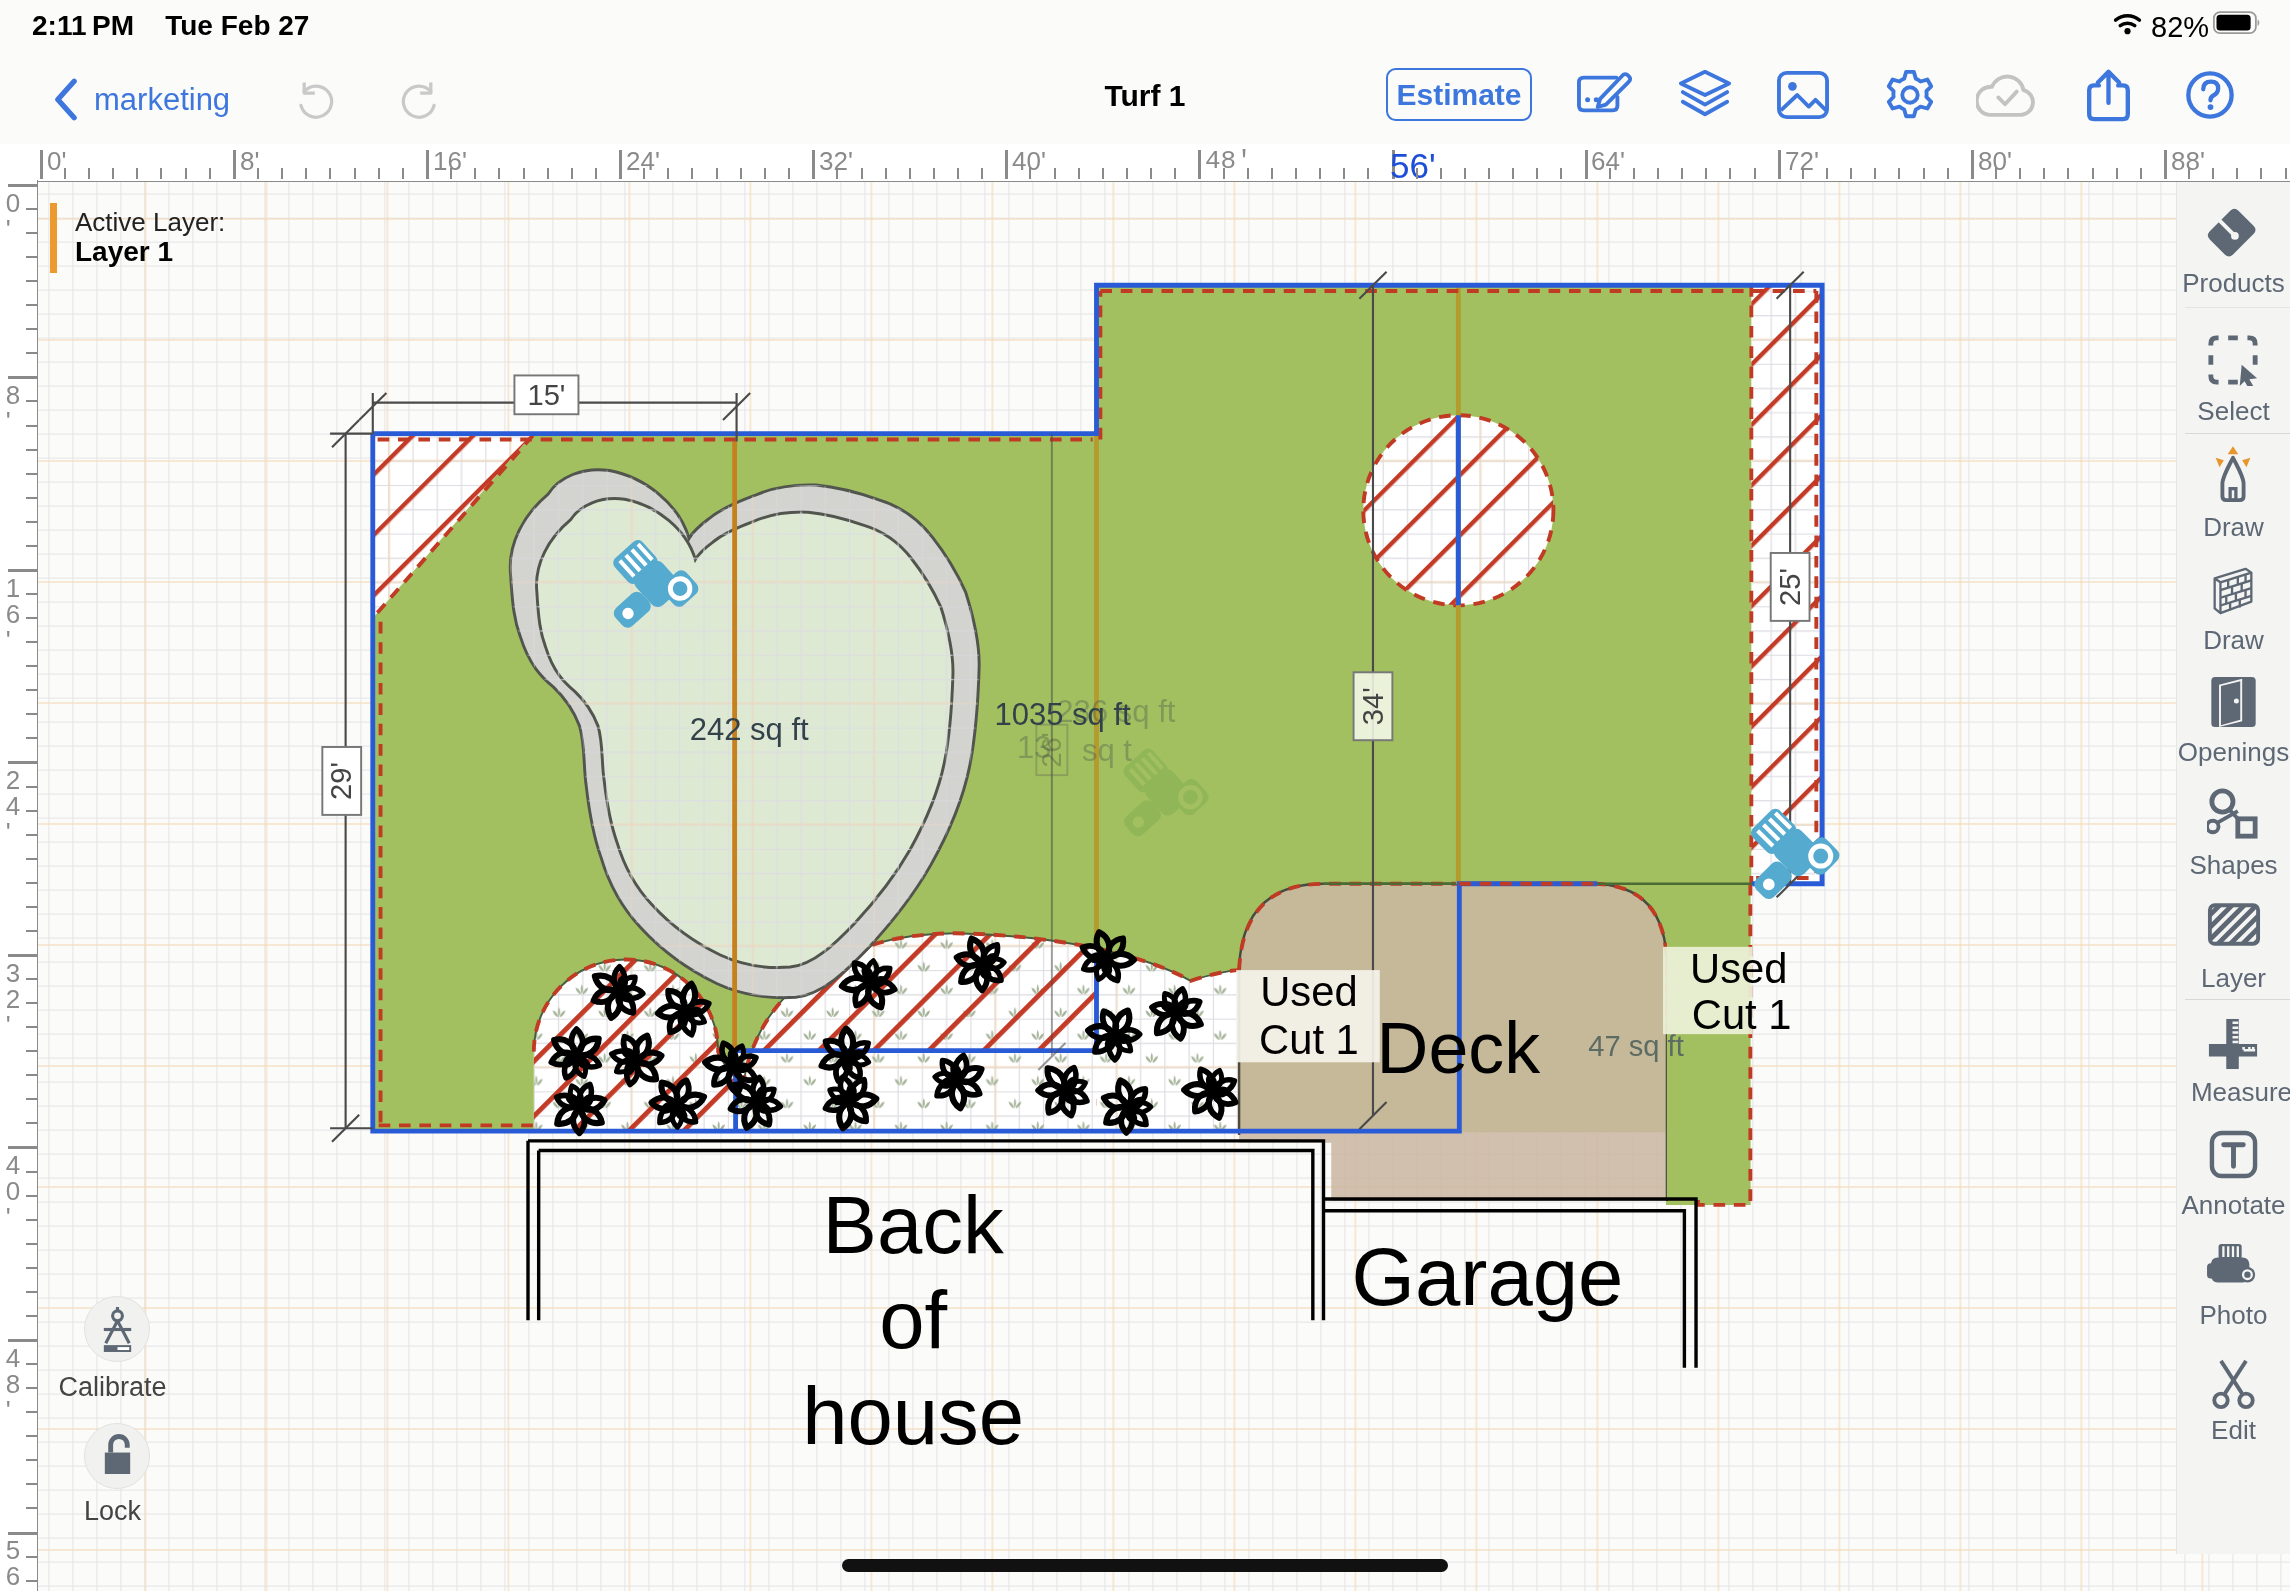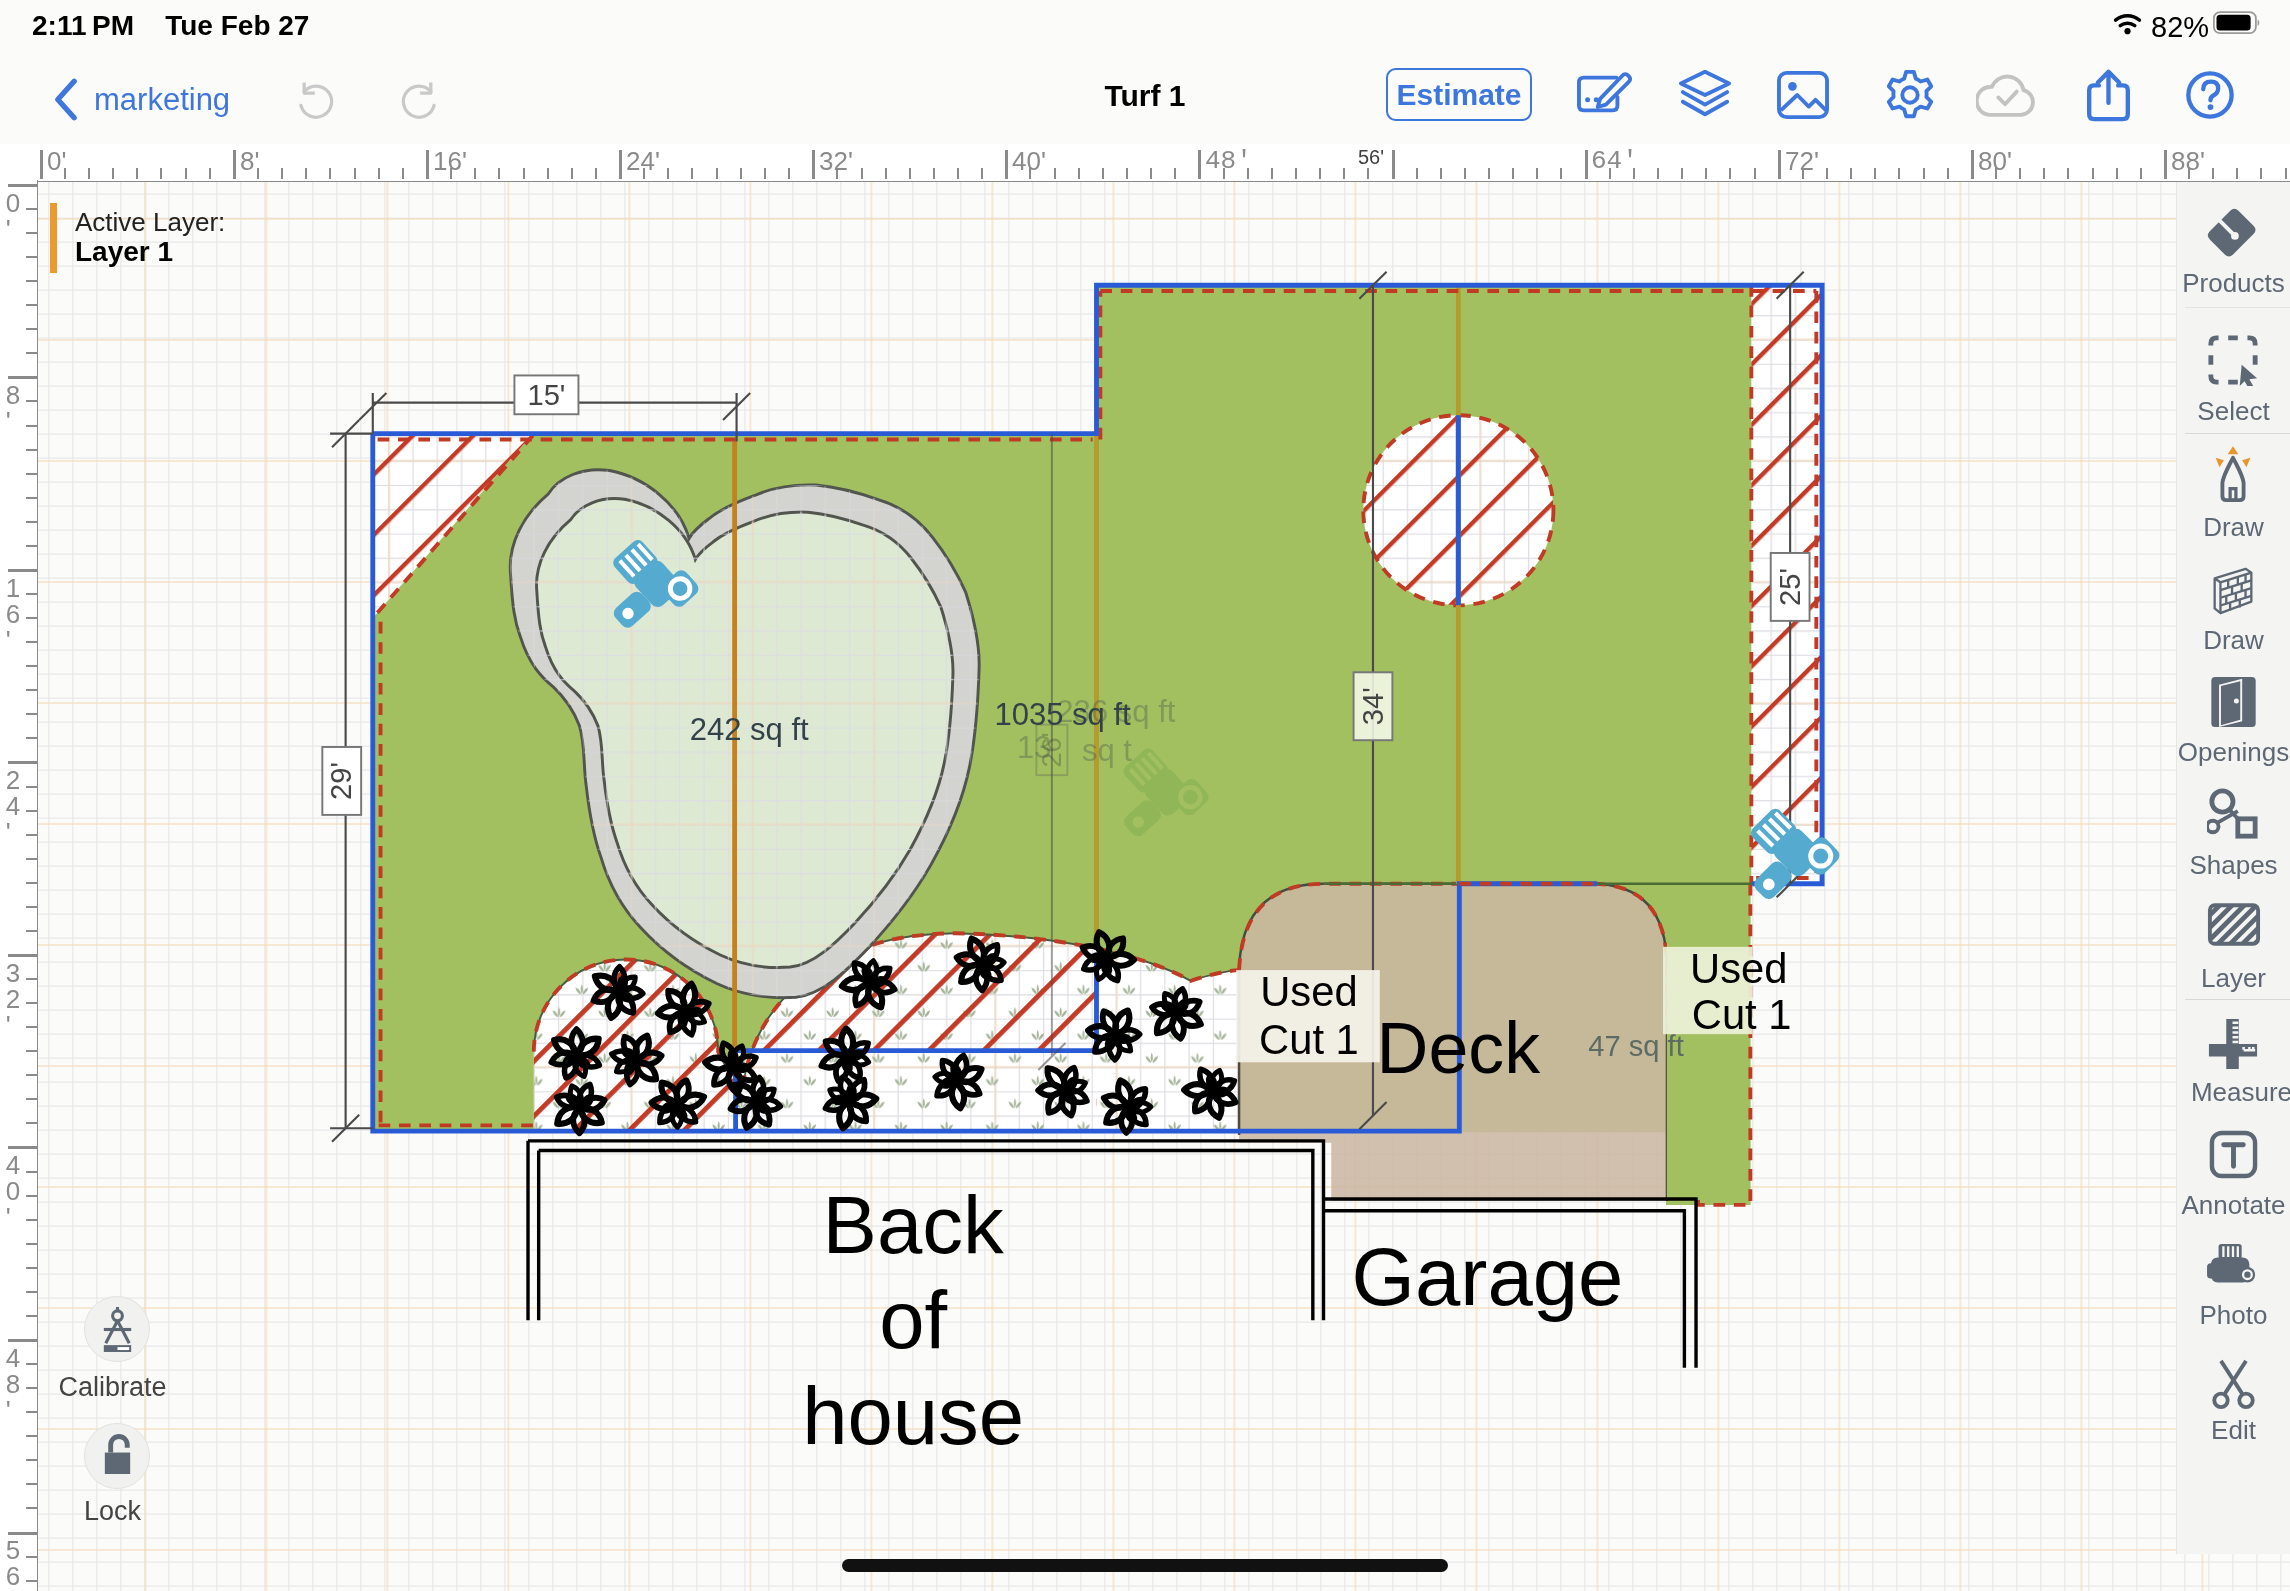--- a/index.html
+++ b/index.html
@@ -159,30 +159,30 @@
     <div style="position:absolute;left:1198px;top:5.8px;width:2.9px;height:29px;background:#8a8a8a;"></div>
     <div style="position:absolute;left:1205px;top:1.9px;font-size:26px;color:#8a8a8a;font-family:Liberation Mono, monospace;">48'</div>
     <div style="position:absolute;left:1223px;top:24px;width:1.9px;height:10.7px;background:#8a8a8a;"></div>
     <div style="position:absolute;left:1247px;top:24px;width:1.9px;height:10.7px;background:#8a8a8a;"></div>
     <div style="position:absolute;left:1271px;top:24px;width:1.9px;height:10.7px;background:#8a8a8a;"></div>
     <div style="position:absolute;left:1295px;top:24px;width:1.9px;height:10.7px;background:#8a8a8a;"></div>
     <div style="position:absolute;left:1319px;top:24px;width:1.9px;height:10.7px;background:#8a8a8a;"></div>
     <div style="position:absolute;left:1343px;top:24px;width:1.9px;height:10.7px;background:#8a8a8a;"></div>
     <div style="position:absolute;left:1367px;top:24px;width:1.9px;height:10.7px;background:#8a8a8a;"></div>
     <div style="position:absolute;left:1392px;top:5.8px;width:2.9px;height:29px;background:#8a8a8a;"></div>
-    <div style="position:absolute;left:1358px;top:1.9px;font-size:20px;color:#404040;">56'</div>
+    <div style="position:absolute;left:1390px;top:1.9px;font-size:35px;color:#1d4ed8;">56'</div>
     <div style="position:absolute;left:1416px;top:24px;width:1.9px;height:10.7px;background:#8a8a8a;"></div>
     <div style="position:absolute;left:1440px;top:24px;width:1.9px;height:10.7px;background:#8a8a8a;"></div>
     <div style="position:absolute;left:1464px;top:24px;width:1.9px;height:10.7px;background:#8a8a8a;"></div>
     <div style="position:absolute;left:1488px;top:24px;width:1.9px;height:10.7px;background:#8a8a8a;"></div>
     <div style="position:absolute;left:1512px;top:24px;width:1.9px;height:10.7px;background:#8a8a8a;"></div>
     <div style="position:absolute;left:1536px;top:24px;width:1.9px;height:10.7px;background:#8a8a8a;"></div>
     <div style="position:absolute;left:1560px;top:24px;width:1.9px;height:10.7px;background:#8a8a8a;"></div>
     <div style="position:absolute;left:1585px;top:5.8px;width:2.9px;height:29px;background:#8a8a8a;"></div>
-    <div style="position:absolute;left:1591px;top:1.9px;font-size:26px;color:#8a8a8a;font-family:Liberation Mono, monospace;">64'</div>
+    <div style="position:absolute;left:1591px;top:1.9px;font-size:26px;color:#8a8a8a;">64'</div>
     <div style="position:absolute;left:1609px;top:24px;width:1.9px;height:10.7px;background:#8a8a8a;"></div>
     <div style="position:absolute;left:1633px;top:24px;width:1.9px;height:10.7px;background:#8a8a8a;"></div>
     <div style="position:absolute;left:1657px;top:24px;width:1.9px;height:10.7px;background:#8a8a8a;"></div>
     <div style="position:absolute;left:1681px;top:24px;width:1.9px;height:10.7px;background:#8a8a8a;"></div>
     <div style="position:absolute;left:1705px;top:24px;width:1.9px;height:10.7px;background:#8a8a8a;"></div>
     <div style="position:absolute;left:1729px;top:24px;width:1.9px;height:10.7px;background:#8a8a8a;"></div>
     <div style="position:absolute;left:1754px;top:24px;width:1.9px;height:10.7px;background:#8a8a8a;"></div>
     <div style="position:absolute;left:1778px;top:5.8px;width:2.9px;height:29px;background:#8a8a8a;"></div>
     <div style="position:absolute;left:1785px;top:1.9px;font-size:26px;color:#8a8a8a;">72'</div>
     <div style="position:absolute;left:1802px;top:24px;width:1.9px;height:10.7px;background:#8a8a8a;"></div>

